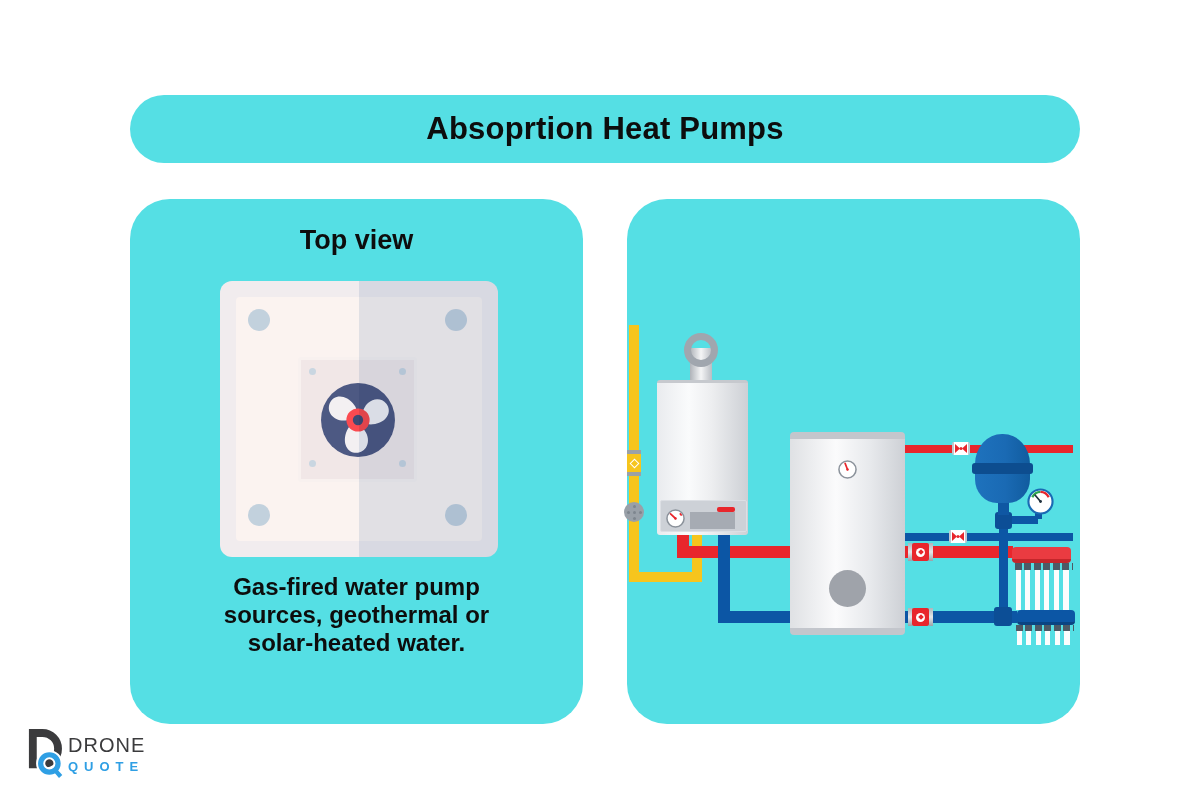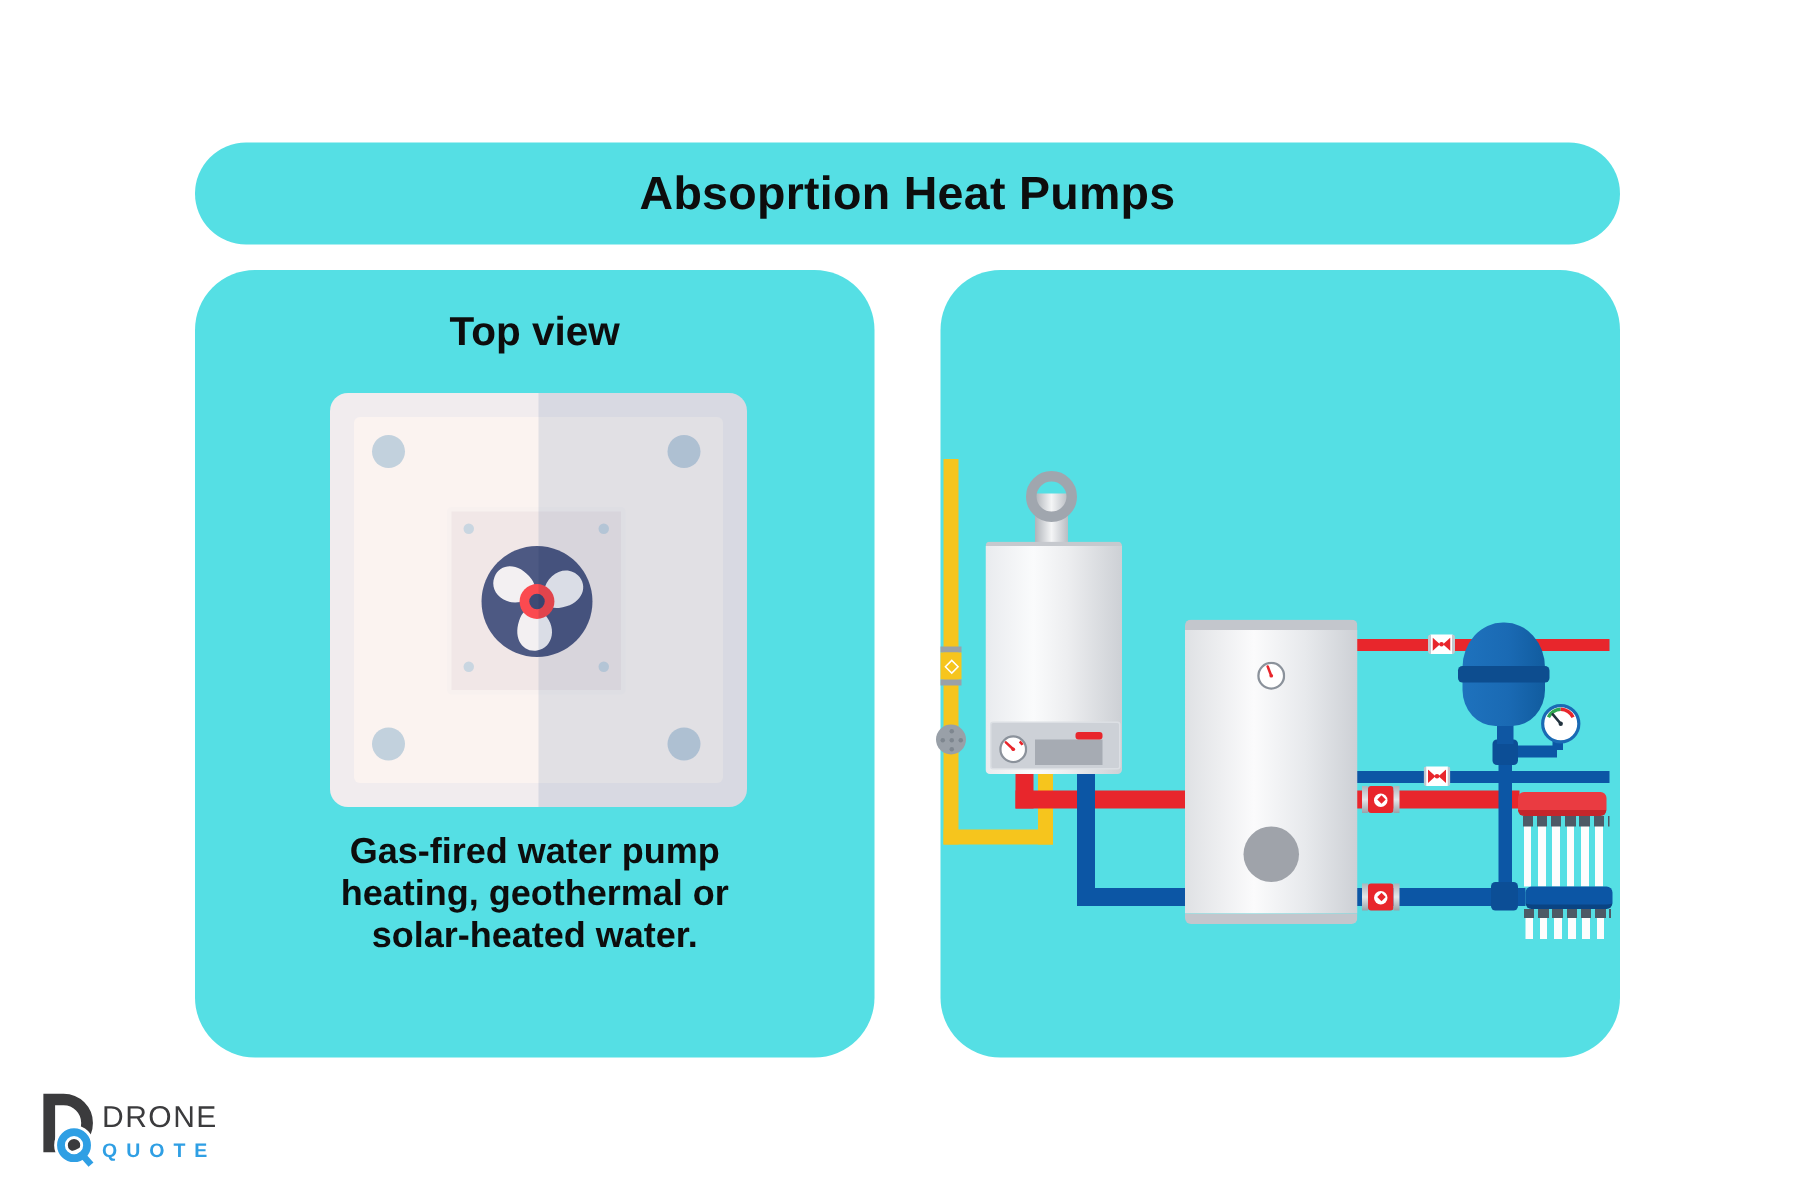--- a/index.html
+++ b/index.html
@@ -10,21 +10,21 @@
   *{margin:0;padding:0;box-sizing:border-box;}
   body{background:#fff;font-family:"Liberation Sans",sans-serif;}
   .stage{position:relative;width:1200px;height:800px;background:#fff;overflow:hidden;}
 
   
   .banner{position:absolute;left:130px;top:95px;width:950px;height:68px;background:var(--card_bg);
     border-radius:34px;display:flex;align-items:center;justify-content:center;}
   .banner h1{font-size:31px;font-weight:700;color:var(--text);letter-spacing:.2px;}
 
   
-  .card{position:absolute;top:180px;width:453px;height:525px;background:var(--card_bg);border-radius:40px;}
+  .card{position:absolute;top:199px;width:453px;height:525px;background:var(--card_bg);border-radius:40px;}
   .card-left{left:130px;}
   .card-right{left:627px;}
   .card h2{position:absolute;width:100%;text-align:center;font-size:27px;font-weight:700;color:var(--text);}
   .card-left h2{top:26px;}
   .rtitle{position:absolute;top:66px;left:120px;width:320px;text-align:center;
     font-size:25px;font-weight:700;color:var(--text);line-height:1.18;}
   .caption{position:absolute;top:374px;width:100%;text-align:center;
     font-size:24px;line-height:28px;font-weight:700;color:var(--text);}
 
   
@@ -125,21 +125,21 @@
           <path d="M55,43 C58,26 75,21 83,31 C90,40 84,53 67,55 C59,56 54,50 55,43 Z" transform="rotate(240 50 50)"></path>
         </g>
         <circle cx="50" cy="50" r="13.5" fill="#FB4A50"></circle>
         <circle cx="50" cy="50" r="6" fill="#3E4A74"></circle>
       </svg>
       <div class="tv-split"></div>
     </div>
 
     <div class="caption">
       <div>Gas-fired water pump</div>
-      <div>heating, geothermal or</div>
+      <div>sources, geothermal or</div>
       <div>solar-heated water.</div>
     </div>
   </div>
 
   <div class="card card-right">
     <div class="rtitle">
     </div>
 
     <div class="sys">
 

